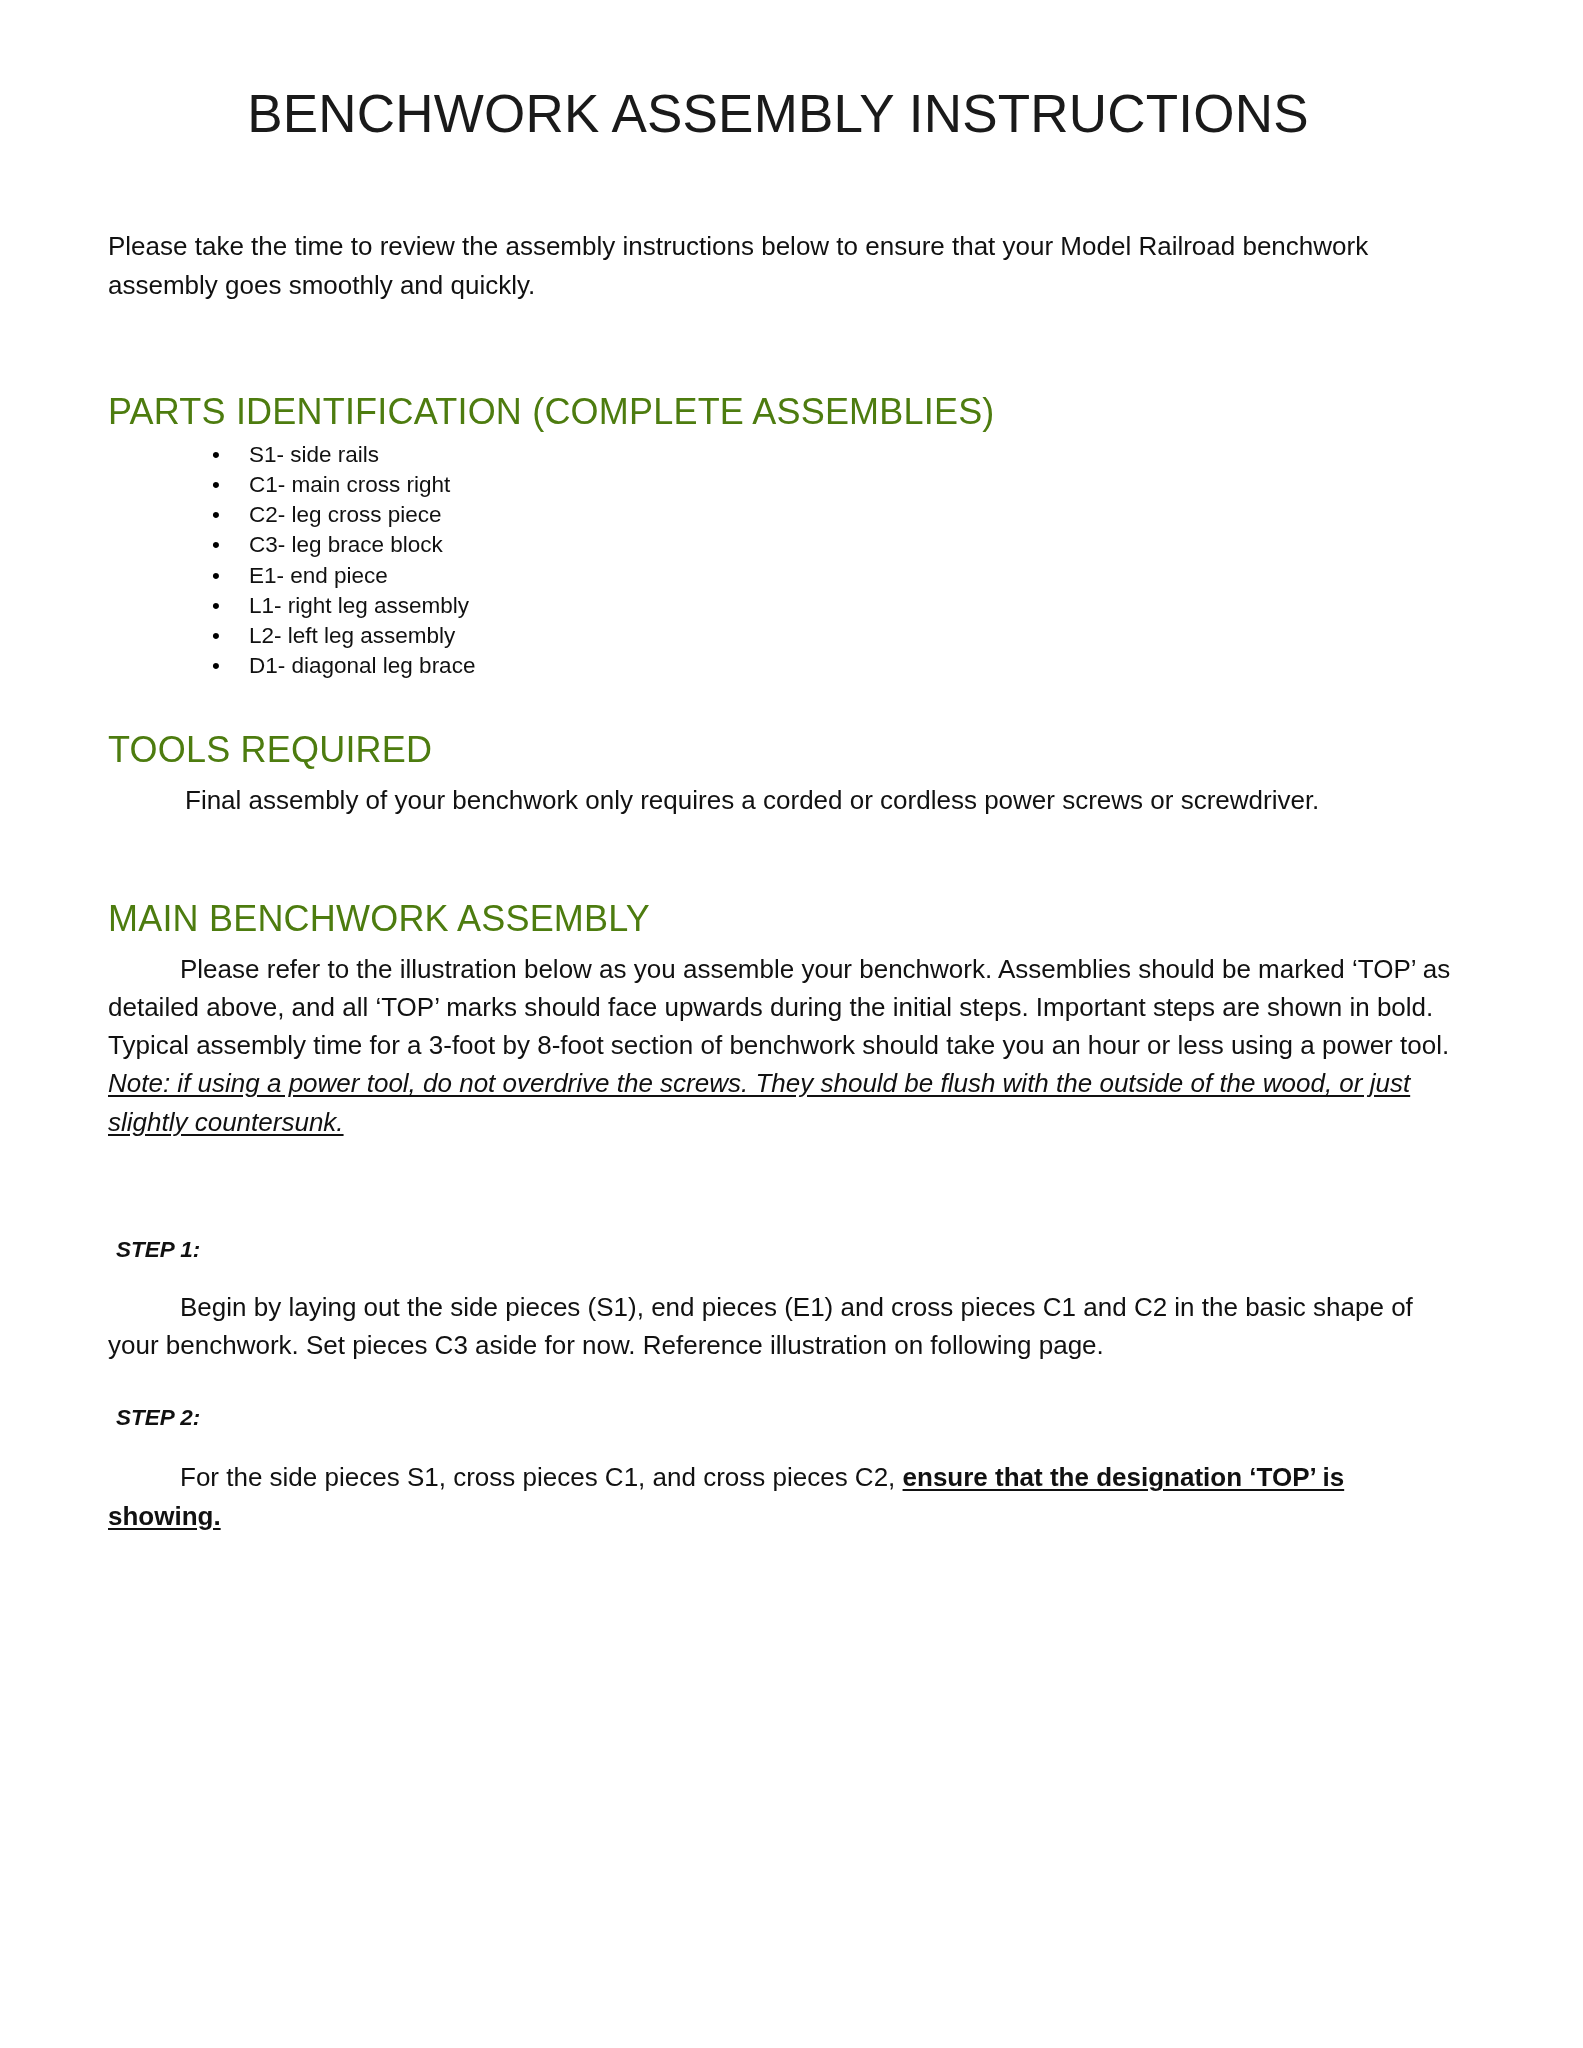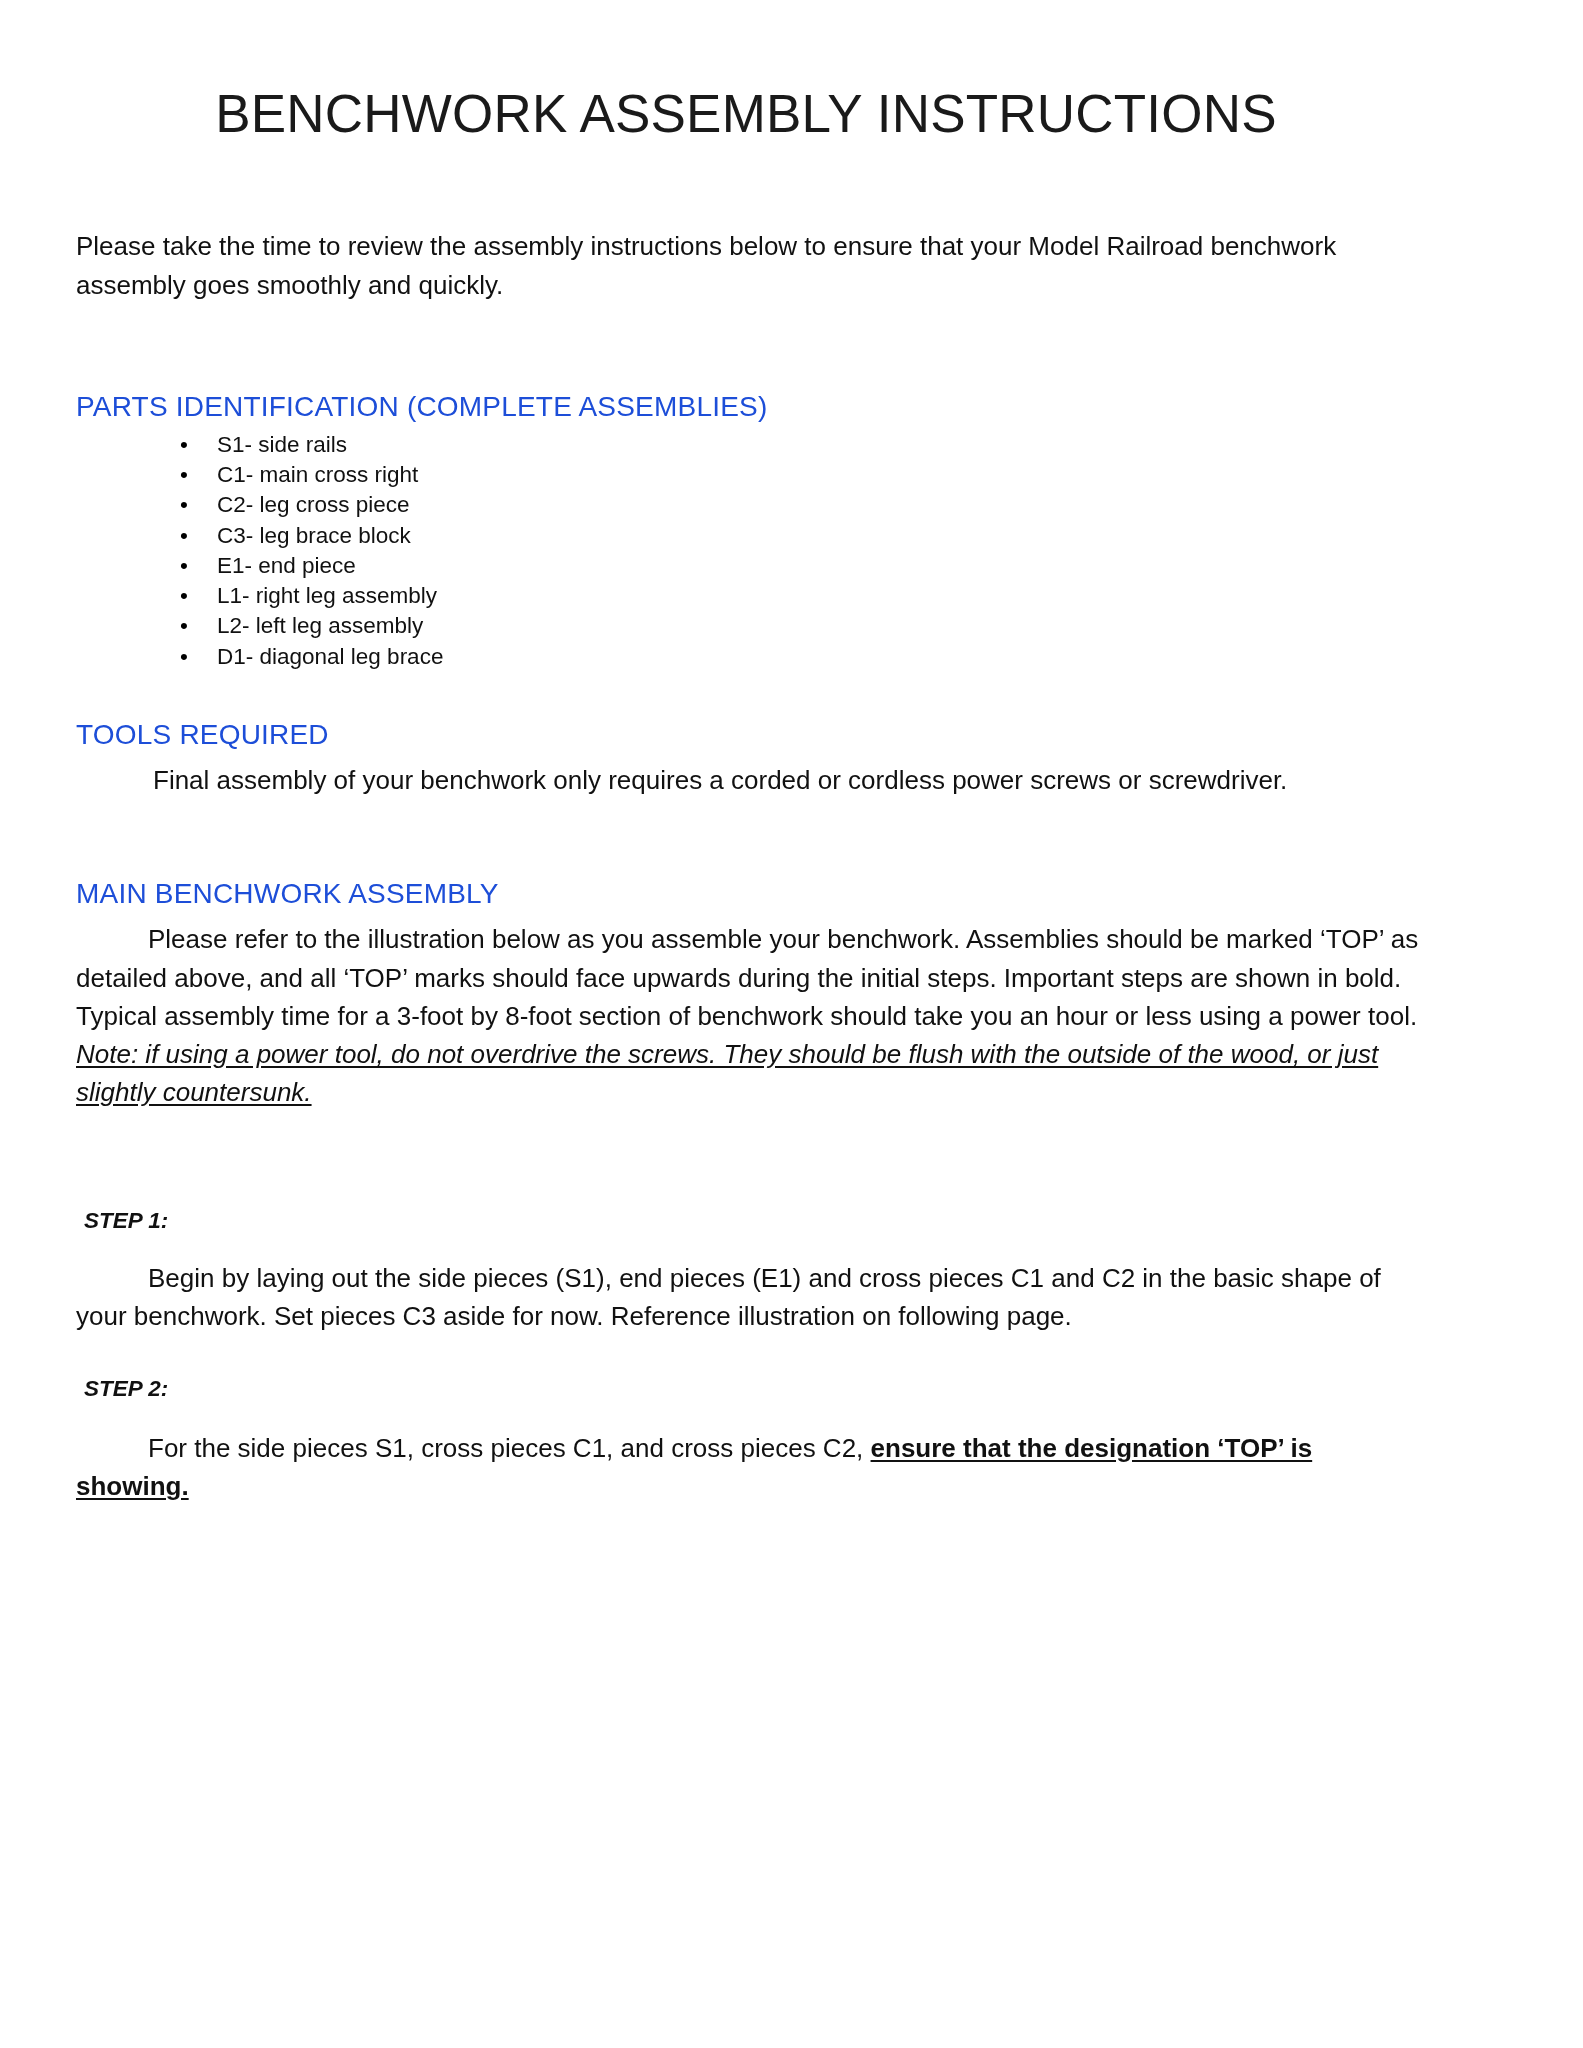--- a/index.html
+++ b/index.html
@@ -16,21 +16,21 @@
     position: relative;
     width: 1583px;
     height: 2048px;
     background: #ffffff;
     box-sizing: border-box;
     padding: 0;
     overflow: hidden;
   }
   .content {
     position: absolute;
-    left: 76px;
+    left: 108px;
     top: 0;
     width: 1400px;
   }
 
   
   .doc-title {
     margin: 0;
     padding-top: 84px;
     text-align: center;
     font-family: "Liberation Sans", sans-serif;
@@ -56,24 +56,24 @@
   }
   .indent {
     text-indent: 72px;
   }
 
   
   .section-heading {
     margin: 0;
     font-family: "Liberation Sans", sans-serif;
     font-weight: 400;
-    font-size: 28px;
+    font-size: 36px;
     line-height: 1.22;
     letter-spacing: 0.2px;
-    color: #1d4ed8;
+    color: #4d7c0f;
   }
   .sh-parts  { margin-top: 86px; }
   .sh-tools  { margin-top: 46px; }
   .sh-main   { margin-top: 78px; }
 
   
   ul.parts-list {
     list-style: none;
     margin: 6px 0 0 0;
     padding: 0;

